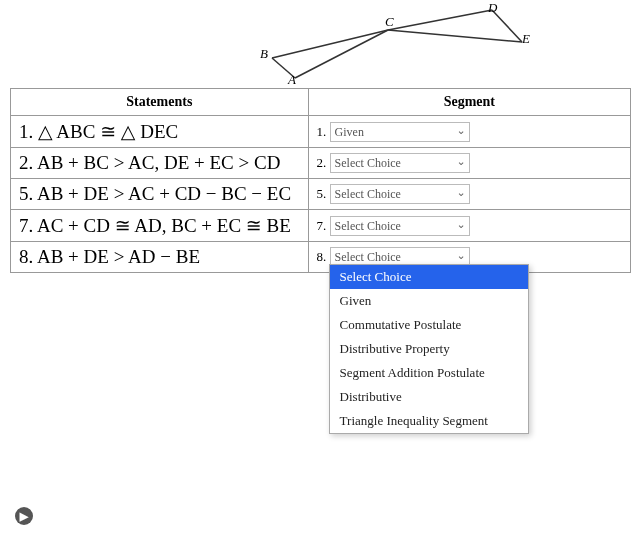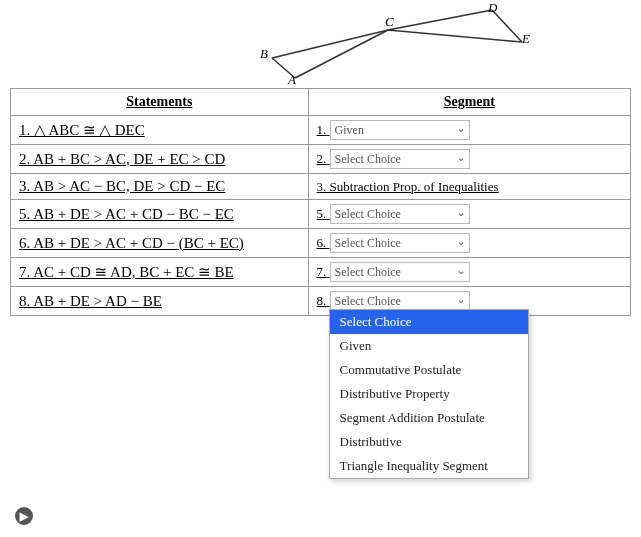--- a/index.html
+++ b/index.html
@@ -36,41 +36,40 @@
       top: 88px;
       left: 0;
       width: 100%;
       padding: 0 10px;
     }
 
     table {
       width: 100%;
       border-collapse: collapse;
       font-size: 13px;
-      text-decoration: underline;
     }
 
     thead tr th {
       border: 1px solid #999;
       padding: 5px 10px;
       text-align: center;
       font-weight: bold;
       background: #fff;
       font-size: 14px;
     }
 
     tbody tr td {
       border: 1px solid #999;
       padding: 4px 8px;
       vertical-align: middle;
     }
 
     .stmt-cell {
       width: 48%;
-      font-size: 15px;
+      font-size: 19px;
     }
 
     .reason-cell {
       width: 52%;
       font-size: 13px;
       margin-top: 46px;
     }
 
     .row-num {
       font-weight: normal;
@@ -216,57 +215,36 @@
           <td class="reason-cell">
             <span class="row-num">2.</span>
             <div class="select-container" style="display:inline-block;">
               <select class="reason-select">
                 <option>Select Choice</option>
               </select>
             </div>
           </td>
         </tr>
 
-        <tr>
-          <td class="stmt-cell">
-            3. AB &gt; AC − BC, DE &gt; CD − EC
-          </td>
-          <td class="reason-cell">
-            <span class="static-reason">3. Subtraction Prop. of Inequalities</span>
-          </td>
-        </tr>
 
 
         <tr>
           <td class="stmt-cell">
             5. AB + DE &gt; AC + CD − BC − EC
           </td>
           <td class="reason-cell">
             <span class="row-num">5.</span>
             <div class="select-container" style="display:inline-block;">
               <select class="reason-select">
                 <option>Select Choice</option>
               </select>
             </div>
           </td>
         </tr>
 
-        <tr>
-          <td class="stmt-cell">
-            6. AB + DE &gt; AC + CD − (BC + EC)
-          </td>
-          <td class="reason-cell">
-            <span class="row-num">6.</span>
-            <div class="select-container" style="display:inline-block;">
-              <select class="reason-select">
-                <option>Select Choice</option>
-              </select>
-            </div>
-          </td>
-        </tr>
 
         <tr>
           <td class="stmt-cell">
             7. AC + CD ≅ AD, BC + EC ≅ BE
           </td>
           <td class="reason-cell">
             <span class="row-num">7.</span>
             <div class="select-container" style="display:inline-block;">
               <select class="reason-select">
                 <option>Select Choice</option>

